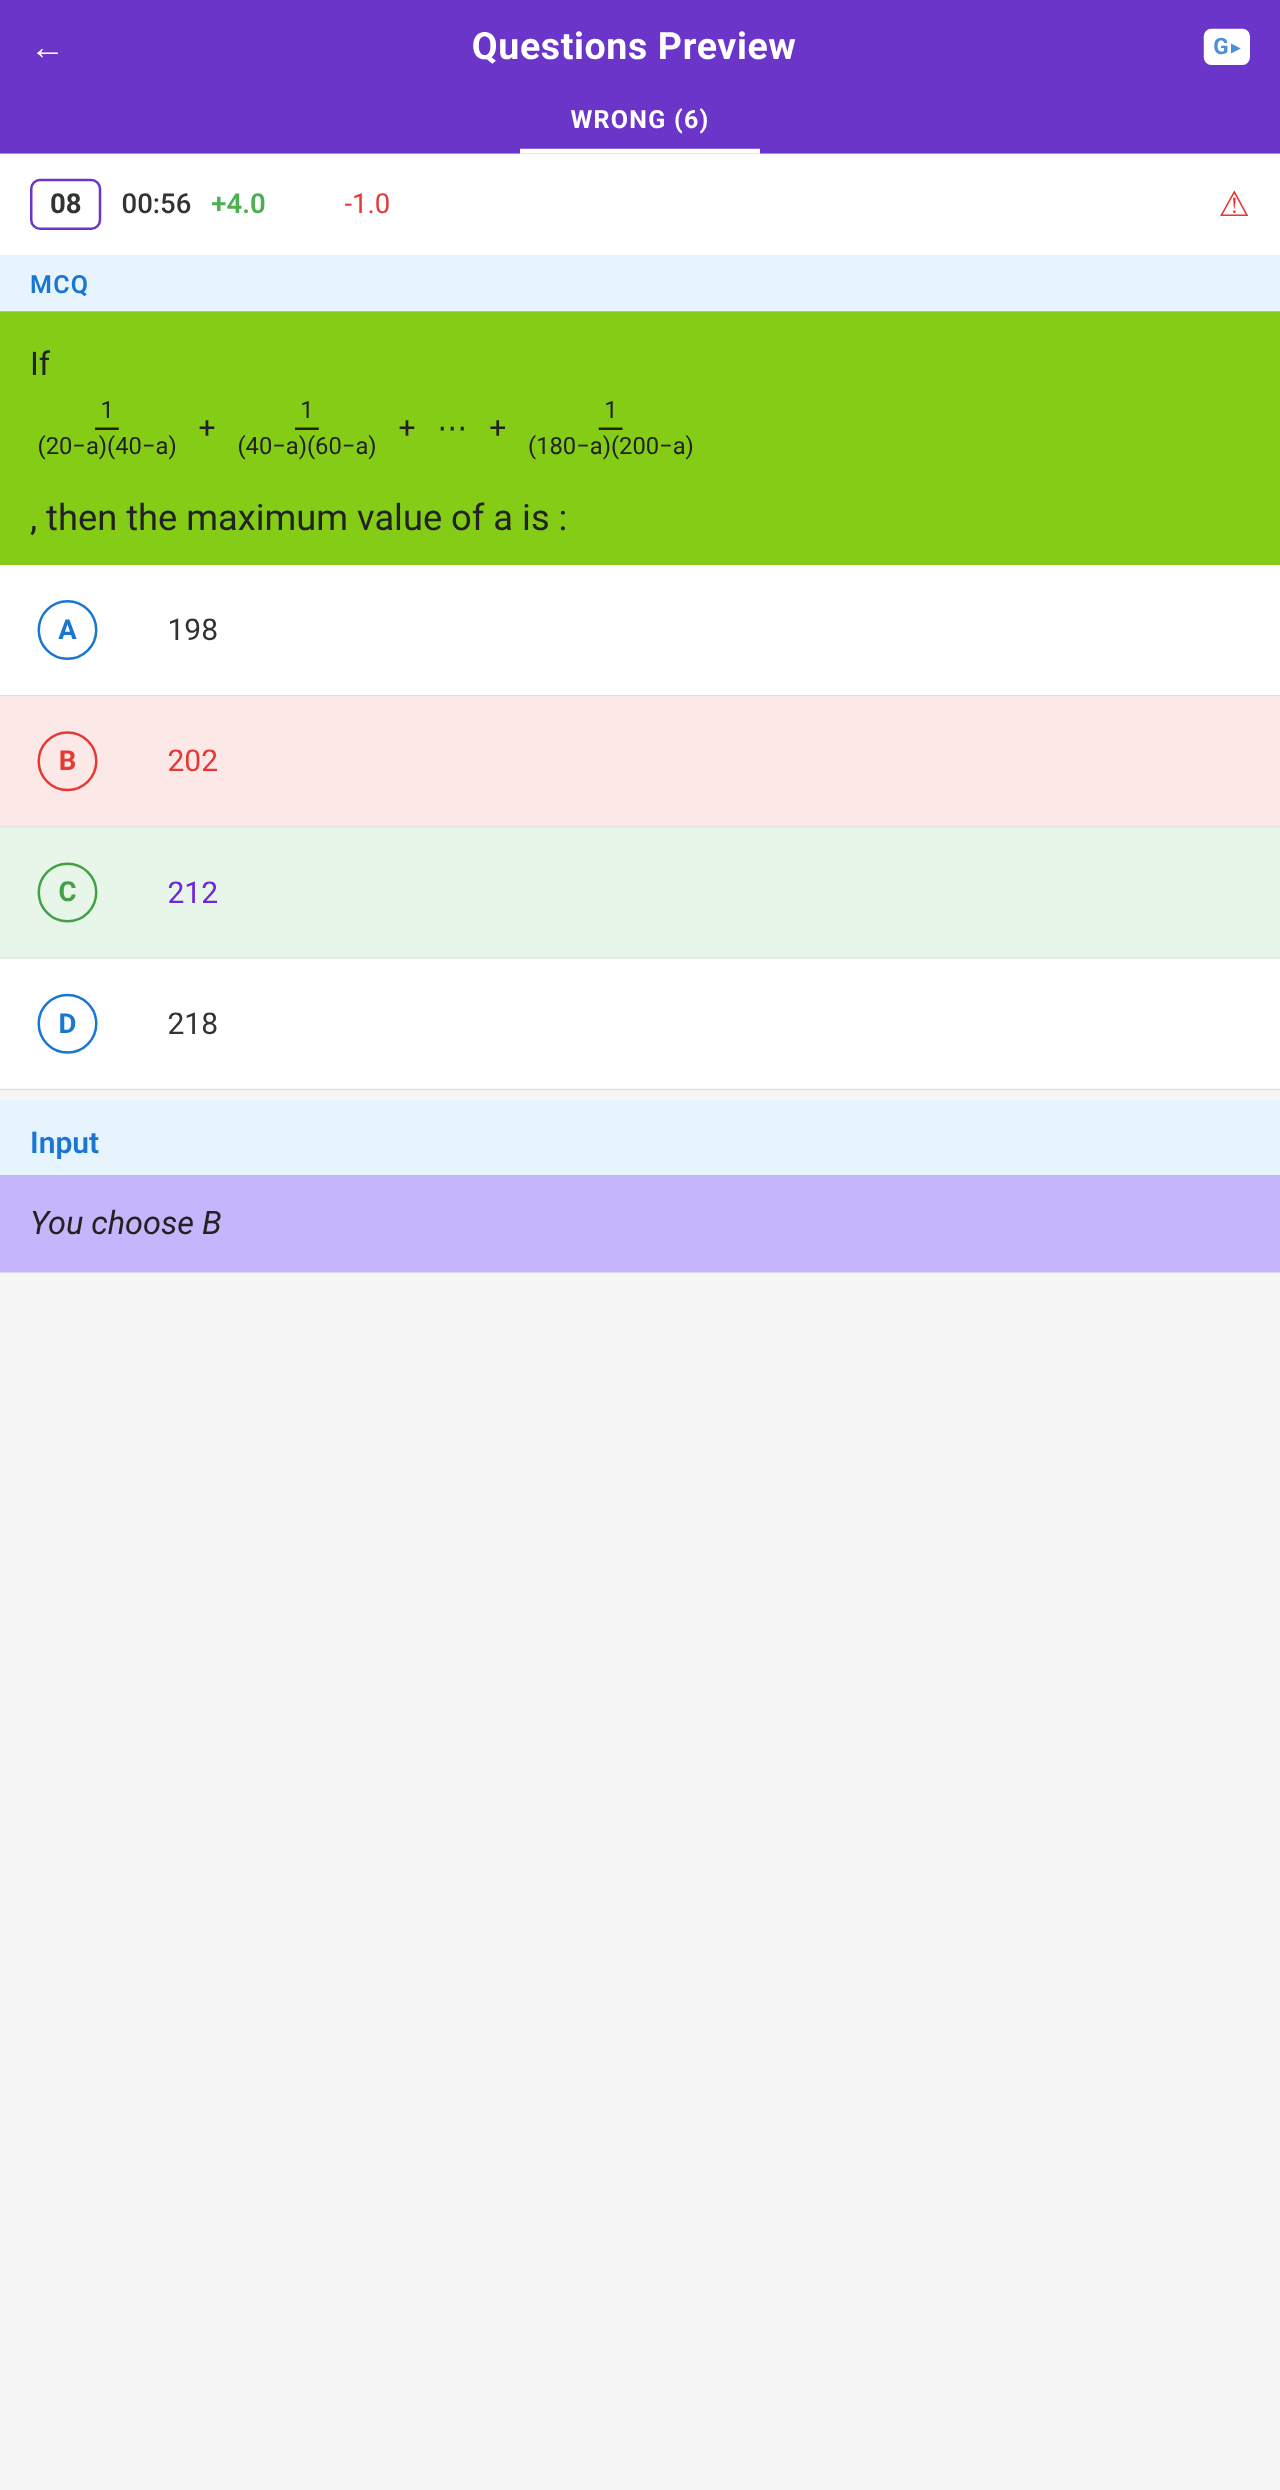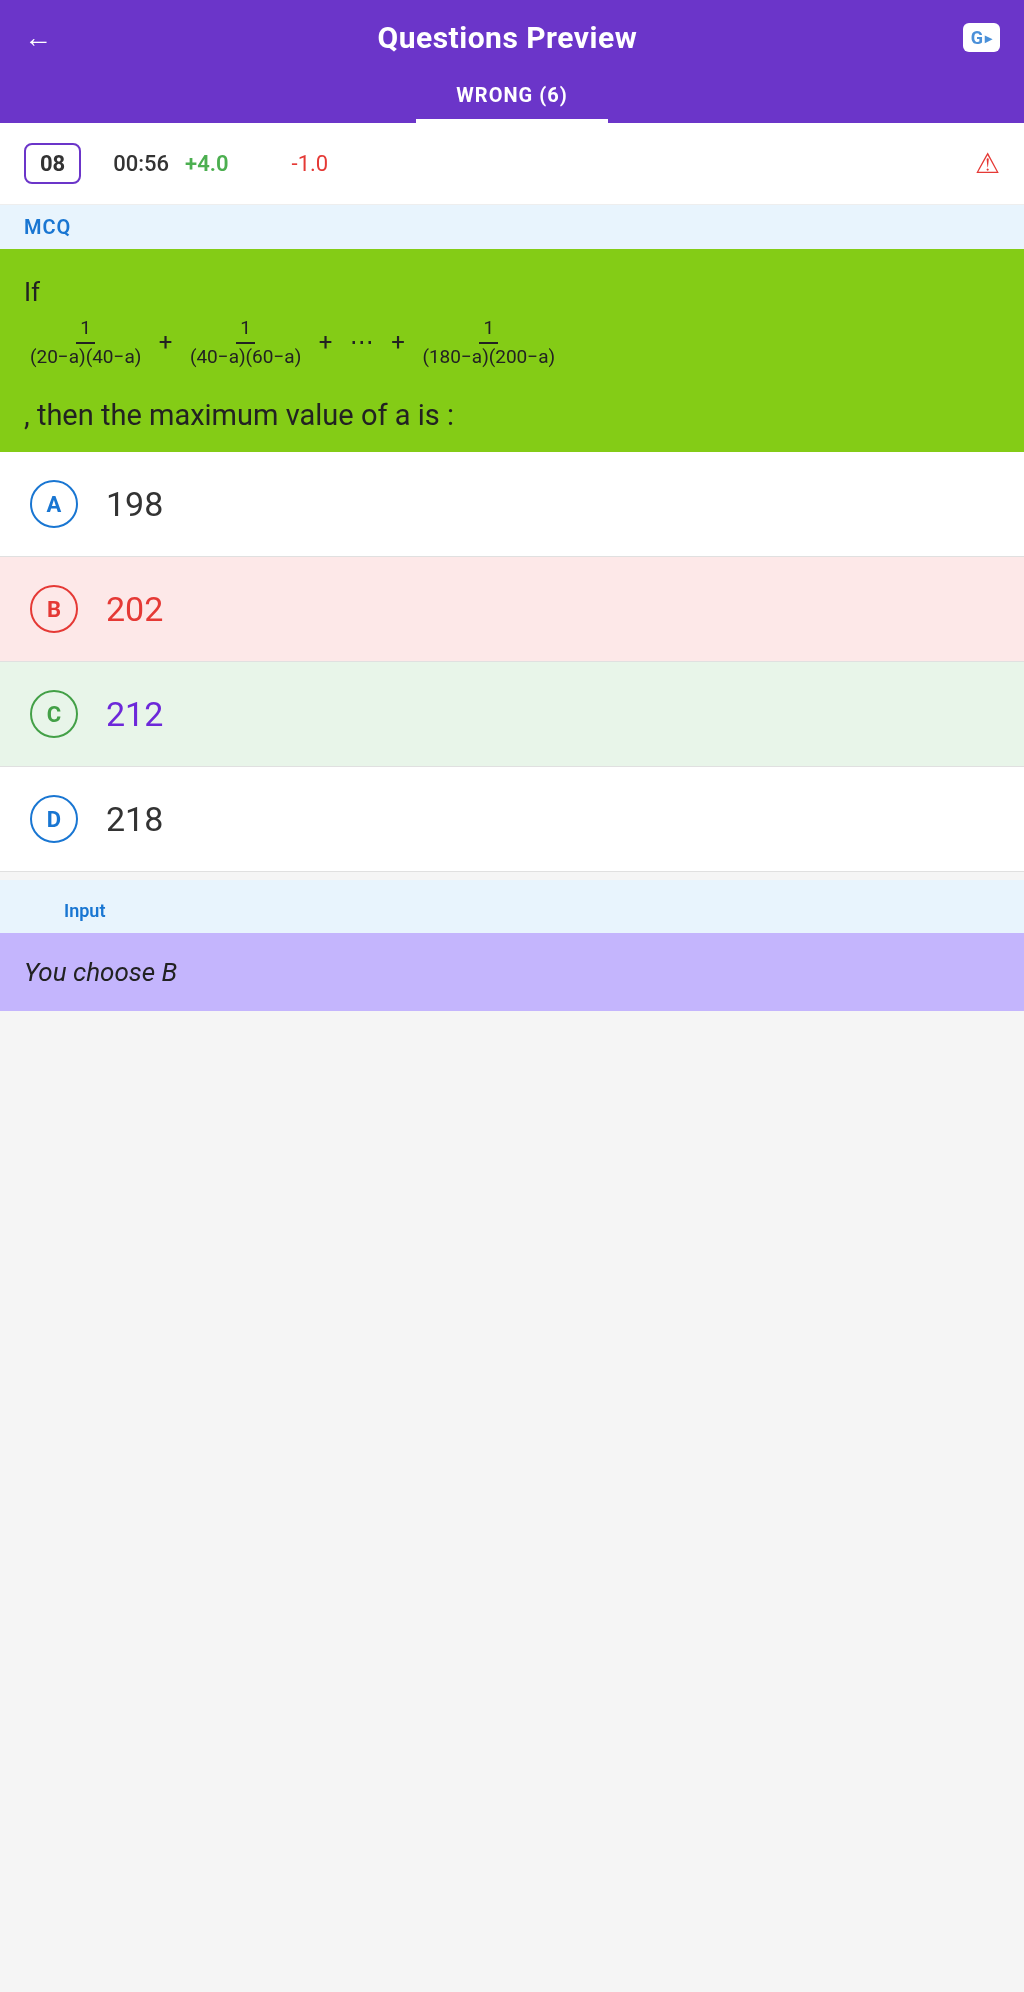--- a/index.html
+++ b/index.html
@@ -86,21 +86,21 @@
       align-items: center;
       font-size: 22px;
       margin-left: 16px;
     }
     .timing-time { color: #333; font-weight: 500; }
     .timing-pos { color: #4caf50; font-weight: 600; }
     .timing-neg { color: #e53935; font-weight: 400; margin-left: 47px; }
     .meta-left {
       display: flex;
       align-items: center;
-      gap: 16px;
+      gap: 0;
     }
     .warning-icon {
       color: #e53935;
       font-size: 28px;
     }
 
     
     .mcq-label-bar {
       background: #e8f4fd;
       padding: 10px 24px;
@@ -201,37 +201,37 @@
     }
     .option-circle.red {
       border-color: #e53935;
       color: #e53935;
     }
     .option-circle.green {
       border-color: #43a047;
       color: #43a047;
     }
     .option-value {
-      font-size: 34px;
+      font-size: 24px;
       color: #333;
+      margin-left: 28px;
     }
     .option-value.red { color: #e53935; }
     .option-value.green { color: #6d28d9; text-align: right; }
 
     
     .input-section {
       background: #e8f4fd;
       padding: 20px 24px 12px;
       margin-top: 8px;
     }
     .input-label {
       color: #1976d2;
-      font-size: 18px;
+      font-size: 24px;
       font-weight: 600;
-      margin-left: 40px;
     }
     .input-answer {
       background: #c4b5fd;
       padding: 24px 24px;
       font-size: 26px;
       color: #222;
       font-style: italic;
     }
   </style>
 </head>

